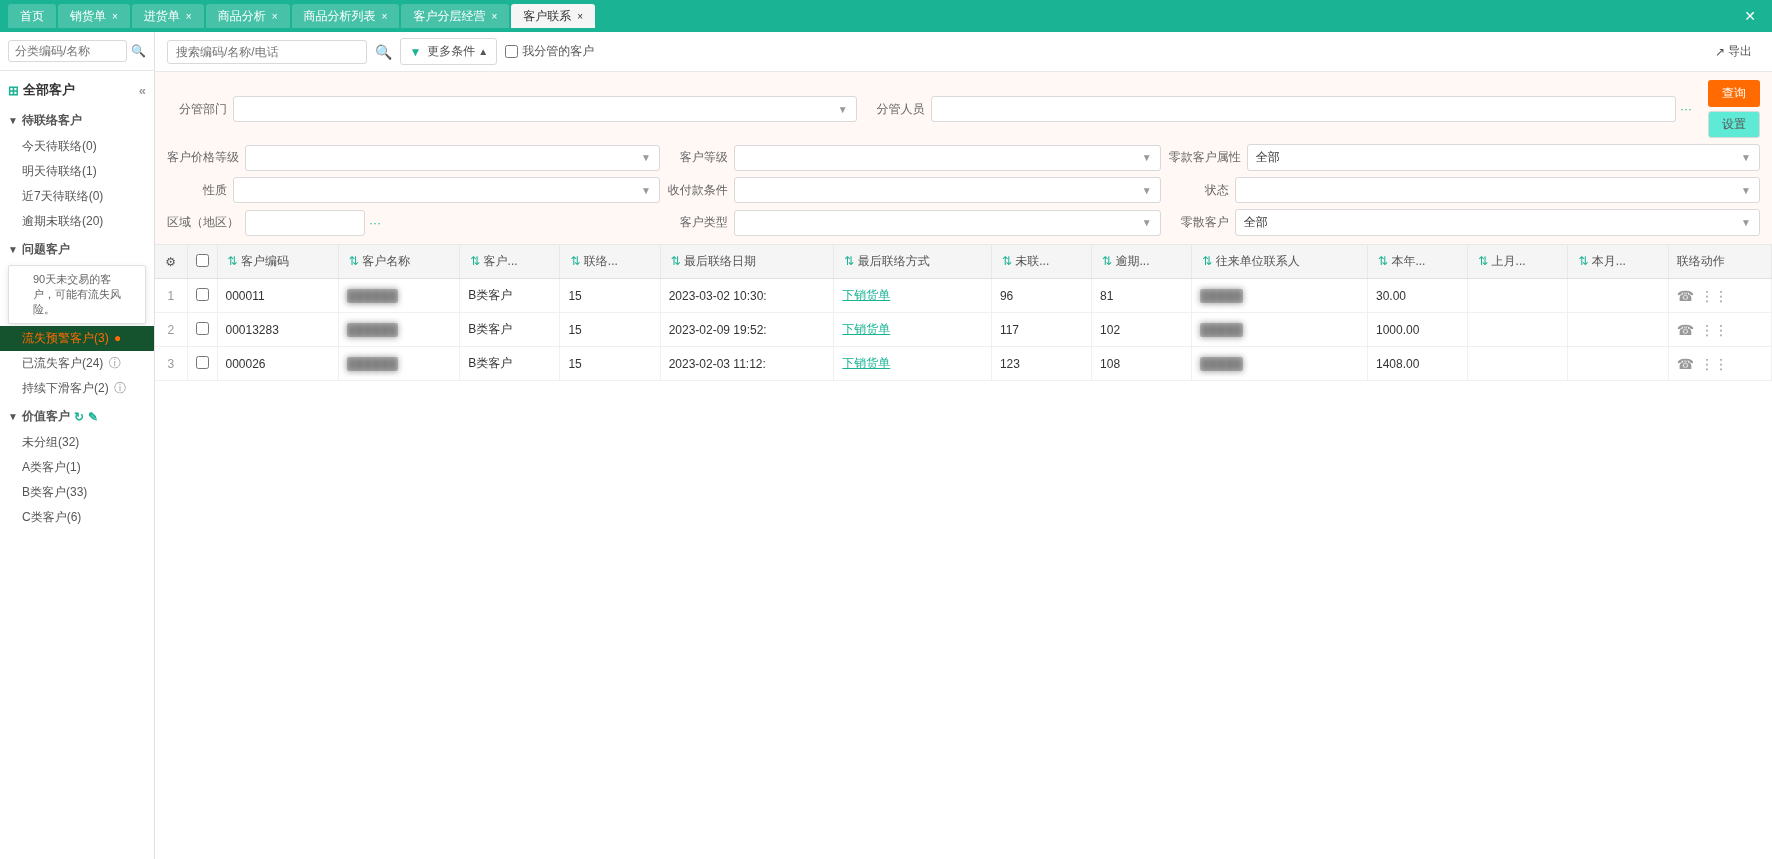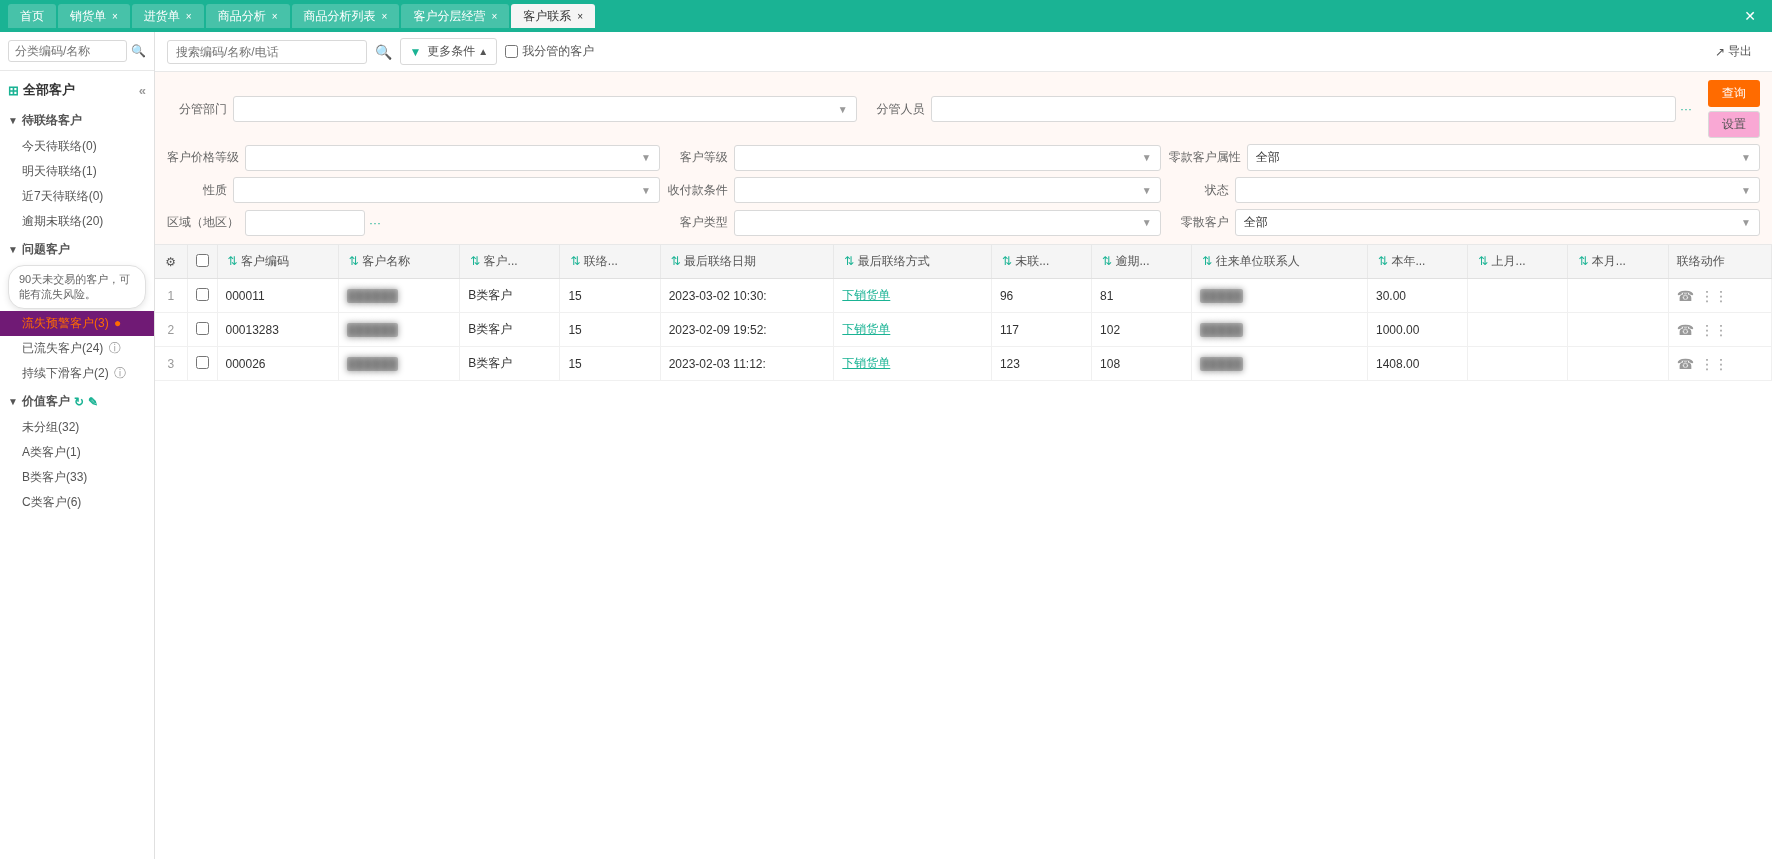--- a/index.html
+++ b/index.html
@@ -46,24 +46,24 @@
 
     .tree-group { margin: 2px 0; }
     .tree-group-title {
       display: flex; align-items: center; padding: 5px 8px;
       cursor: pointer; color: #555; font-weight: bold; font-size: 12px;
     }
     .tree-group-title .arrow { margin-right: 4px; font-size: 10px; }
     .tree-leaf {
       padding: 4px 8px 4px 22px; cursor: pointer; color: #555; font-size: 12px;
     }
-    .tree-leaf.active { color: #ff6b00; background: #701a75; }
+    .tree-leaf.active { color: #ff6b00; background: #14532d; }
     .tooltip-box {
-      background: #fff; border: 1px solid #e0e0e0; border-radius: 16px;
-      padding: 6px 10px; margin: 2px 8px; font-size: 11px; color: #666;
+      background: #fff; border: 1px solid #e0e0e0; border-radius: 2px;
+      padding: 6px 24px; margin: 2px 8px; font-size: 11px; color: #666;
       box-shadow: 0 2px 6px rgba(0,0,0,0.1);
     }
 
     
     .content { flex: 1; display: flex; flex-direction: column; overflow: hidden; }
 
     
     .filter-toolbar {
       background: white; border-bottom: 1px solid #e8e8e8;
       padding: 6px 12px; display: flex; align-items: center; gap: 8px;
@@ -116,21 +116,21 @@
 
     
     .action-btns {
       display: flex; flex-direction: column; gap: 4px; margin-left: 8px;
     }
     .query-btn {
       background: #ff6b00; color: white; border: none; border-radius: 3px;
       padding: 5px 14px; cursor: pointer; font-size: 12px;
     }
     .settings-btn {
-      background: #f9a8d4; color: #555; border: 1px solid #d9d9d9; border-radius: 3px;
+      background: #5eead4; color: #555; border: 1px solid #d9d9d9; border-radius: 3px;
       padding: 4px 10px; cursor: pointer; font-size: 12px;
     }
 
     
     .table-area { flex: 1; overflow: auto; background: white; }
     table { width: 100%; border-collapse: collapse; font-size: 12px; }
     thead th {
       background: #f5f5f5; padding: 8px 8px; border-bottom: 1px solid #e0e0e0;
       border-right: 1px solid #e8e8e8; text-align: left;
       white-space: nowrap; font-weight: normal; color: #555;

